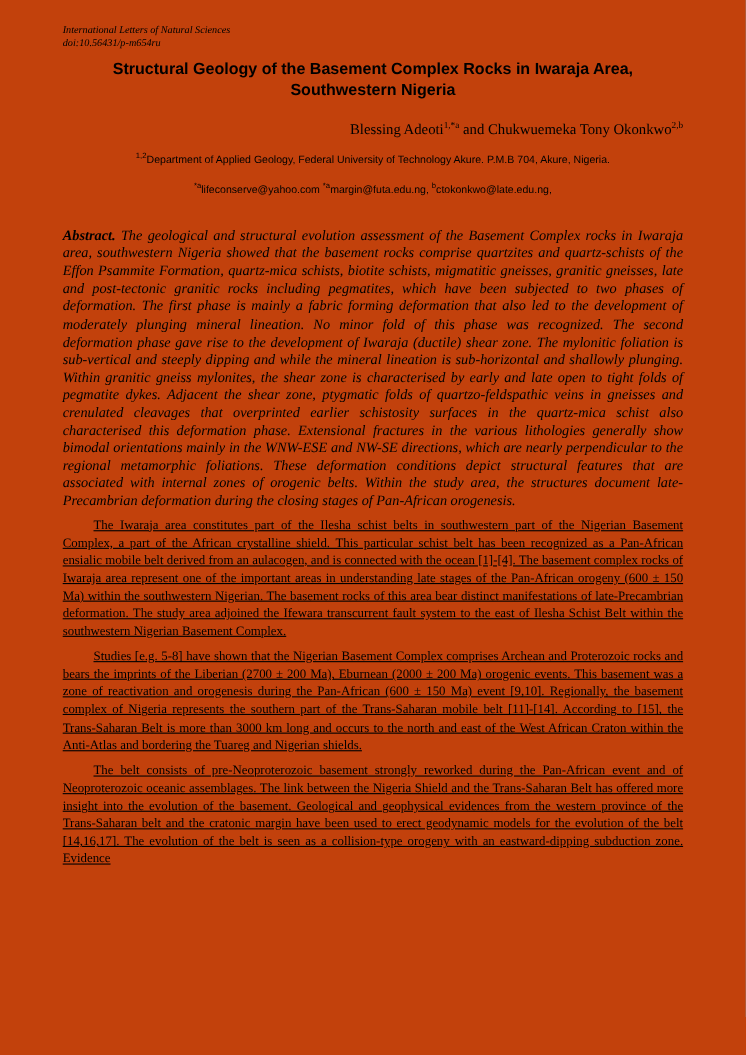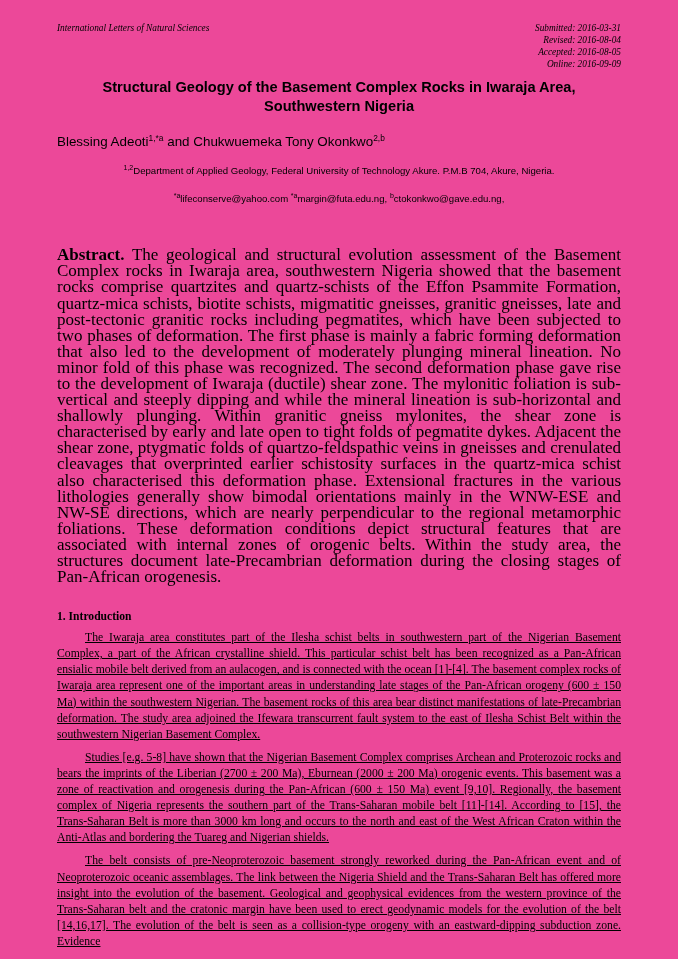--- a/index.html
+++ b/index.html
@@ -10,21 +10,21 @@
   }
   body {
     font-family: "Liberation Serif", serif;
     -webkit-font-smoothing: antialiased;
   }
   .page {
     position: relative;
     width: 678px;
     height: 959px;
     margin: 0 auto;
-    background: #ec4899;
+    background: #c2410c;
     overflow: hidden;
     box-sizing: border-box;
     padding: 22px 57px 0 57px;
   }
 
   
   .journal-header {
     display: flex;
     justify-content: space-between;
     align-items: flex-start;
@@ -45,24 +45,24 @@
     font-weight: bold;
     font-size: 14.6px;
     line-height: 19px;
     text-align: center;
     margin: 8px 14px 0 14px;
     color: #000;
   }
 
   
   .authors {
-    font-family: Liberation Sans, sans-serif;
+    font-family: Liberation Serif, serif;
     font-size: 13.4px;
     line-height: 18px;
-    text-align: left;
+    text-align: right;
     margin: 13px 0 0 0;
     color: #000;
   }
   .authors sup { font-size: 8.4px; }
 
   
   .affiliation {
     font-family: "Liberation Sans", sans-serif;
     font-size: 9.6px;
     line-height: 13.5px;
@@ -90,26 +90,27 @@
     line-height: 14px;
     text-align: left;
     margin: 26px 0 0 0;
     color: #000;
   }
   .keywords .kw-label { font-weight: bold; }
 
   
   .abstract {
     font-family: "Liberation Serif", serif;
-    font-size: 17px;
+    font-size: 13px;
     line-height: 16.1px;
     text-align: justify;
     text-justify: inter-word;
-    margin: 42px 0 0 0;
+    margin: 26px 0 0 0;
     color: #000;
+    font-style: italic;
   }
   .abstract .ab-label { font-weight: bold; }
 
   
   .section-heading {
     font-family: "Liberation Serif", serif;
     font-weight: bold;
     font-size: 11.6px;
     line-height: 15px;
     margin: 24px 0 0 0;
@@ -131,48 +132,42 @@
   .body-par:first-of-type { margin-top: 6px; }
 </style>
 </head>
 <body>
 
 <div class="page">
 
   <div class="journal-header">
     <div class="journal-header-left">
       <div>International Letters of Natural Sciences</div>
-    </div>
-    <div class="journal-header-right">
-      <div>Submitted: 2016-03-31</div>
-      <div>Revised: 2016-08-04</div>
-      <div>Accepted: 2016-08-05</div>
-      <div>Online: 2016-09-09</div>
+      <div>doi:10.56431/p-m654ru</div>
     </div>
   </div>
 
   <h1 class="paper-title">Structural Geology of the Basement Complex Rocks in Iwaraja Area, Southwestern Nigeria</h1>
 
   <div class="authors">
     <span>Blessing Adeoti</span><sup>1,*a</sup><span> and </span><span>Chukwuemeka Tony Okonkwo</span><sup>2,b</sup>
   </div>
 
   <div class="affiliation">
     <sup>1,2</sup><span>Department of Applied Geology, Federal University of Technology Akure. P.M.B 704, Akure, Nigeria.</span>
   </div>
 
   <div class="emails">
     <sup>*a</sup><span>lifeconserve@yahoo.com</span>
     <sup>*a</sup><span>margin@futa.edu.ng,</span>
-    <sup>b</sup><span>ctokonkwo@gave.edu.ng,</span>
+    <sup>b</sup><span>ctokonkwo@late.edu.ng,</span>
   </div>
 
 
   <div class="abstract">
     <span class="ab-label">Abstract.</span><span> The geological and structural evolution assessment of the Basement Complex rocks in Iwaraja area, southwestern Nigeria showed that the basement rocks comprise quartzites and quartz-schists of the Effon Psammite Formation, quartz-mica schists, biotite schists, migmatitic gneisses, granitic gneisses, late and post-tectonic granitic rocks including pegmatites, which have been subjected to two phases of deformation. The first phase is mainly a fabric forming deformation that also led to the development of moderately plunging mineral lineation. No minor fold of this phase was recognized. The second deformation phase gave rise to the development of Iwaraja (ductile) shear zone. The mylonitic foliation is sub-vertical and steeply dipping and while the mineral lineation is sub-horizontal and shallowly plunging. Within granitic gneiss mylonites, the shear zone is characterised by early and late open to tight folds of pegmatite dykes. Adjacent the shear zone, ptygmatic folds of quartzo-feldspathic veins in gneisses and crenulated cleavages that overprinted earlier schistosity surfaces in the quartz-mica schist also characterised this deformation phase. Extensional fractures in the various lithologies generally show bimodal orientations mainly in the WNW-ESE and NW-SE directions, which are nearly perpendicular to the regional metamorphic foliations. These deformation conditions depict structural features that are associated with internal zones of orogenic belts. Within the study area, the structures document late-Precambrian deformation during the closing stages of Pan-African orogenesis.</span>
   </div>
 
-  <h2 class="section-heading">1. Introduction</h2>
   <p class="body-par">The Iwaraja area constitutes part of the Ilesha schist belts in southwestern part of the Nigerian Basement Complex, a part of the African crystalline shield. This particular schist belt has been recognized as a Pan-African ensialic mobile belt derived from an aulacogen, and is connected with the ocean [1]-[4]. The basement complex rocks of Iwaraja area represent one of the important areas in understanding late stages of the Pan-African orogeny (600 ± 150 Ma) within the southwestern Nigerian. The basement rocks of this area bear distinct manifestations of late-Precambrian deformation. The study area adjoined the Ifewara transcurrent fault system to the east of Ilesha Schist Belt within the southwestern Nigerian Basement Complex.</p>
   <p class="body-par">Studies [e.g. 5-8] have shown that the Nigerian Basement Complex comprises Archean and Proterozoic rocks and bears the imprints of the Liberian (2700 ± 200 Ma), Eburnean (2000 ± 200 Ma) orogenic events. This basement was a zone of reactivation and orogenesis during the Pan-African (600 ± 150 Ma) event [9,10]. Regionally, the basement complex of Nigeria represents the southern part of the Trans-Saharan mobile belt [11]-[14]. According to [15], the Trans-Saharan Belt is more than 3000 km long and occurs to the north and east of the West African Craton within the Anti-Atlas and bordering the Tuareg and Nigerian shields.</p>
   <p class="body-par">The belt consists of pre-Neoproterozoic basement strongly reworked during the Pan-African event and of Neoproterozoic oceanic assemblages. The link between the Nigeria Shield and the Trans-Saharan Belt has offered more insight into the evolution of the basement. Geological and geophysical evidences from the western province of the Trans-Saharan belt and the cratonic margin have been used to erect geodynamic models for the evolution of the belt [14,16,17]. The evolution of the belt is seen as a collision-type orogeny with an eastward-dipping subduction zone. Evidence</p>
 
 </div>
 
 </body></html>

